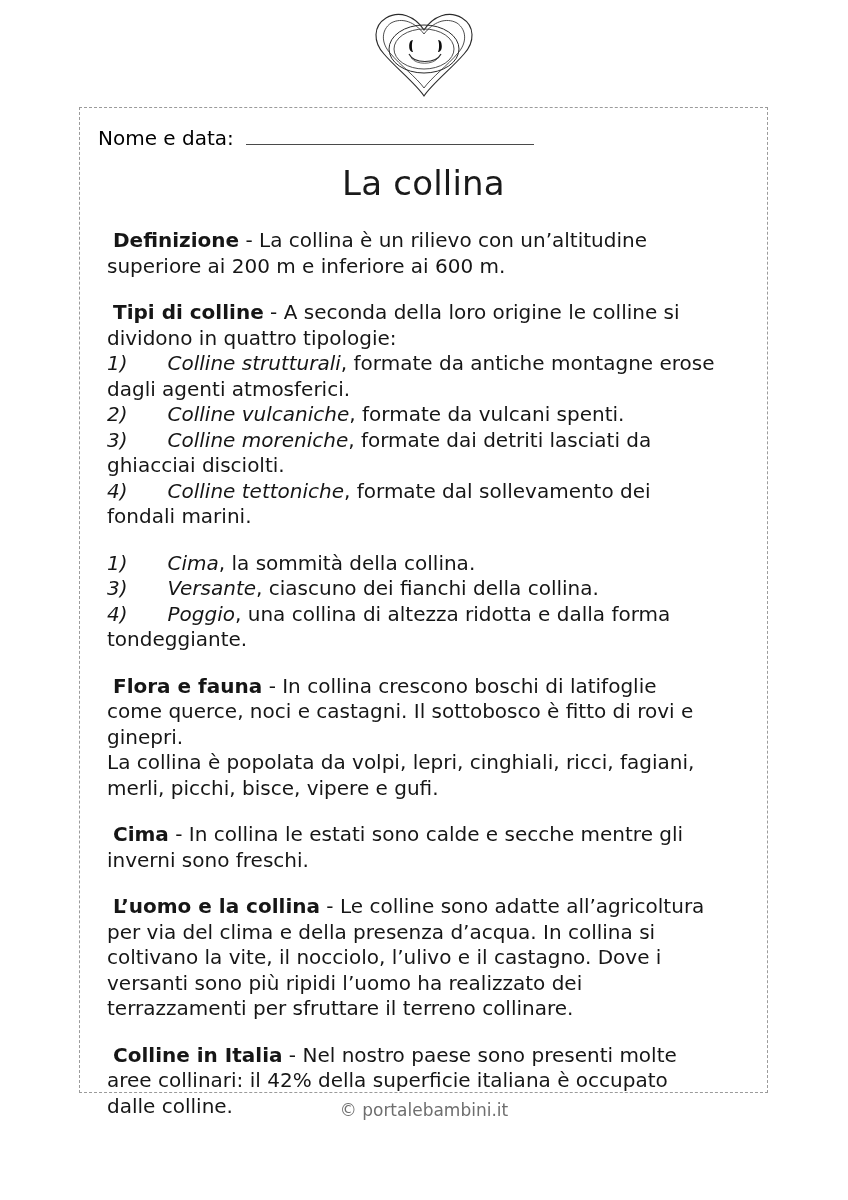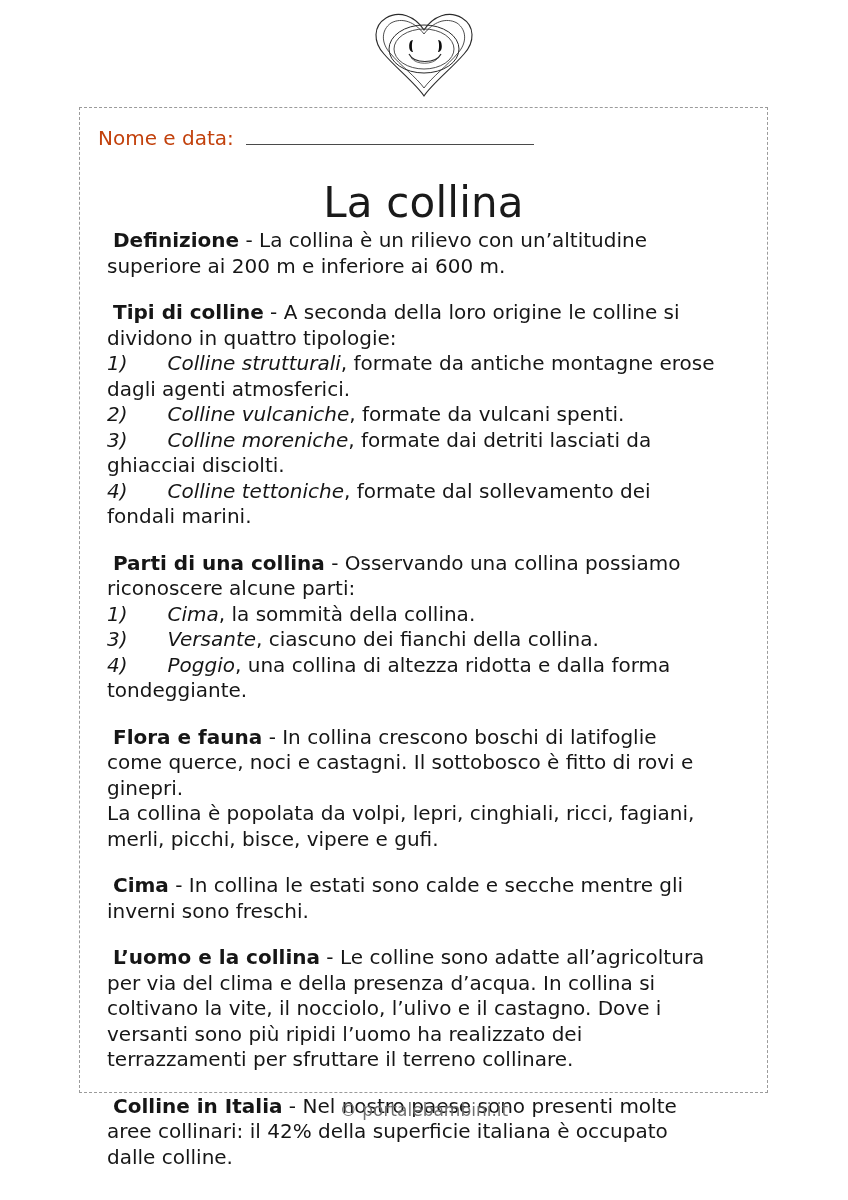--- a/index.html
+++ b/index.html
@@ -41,38 +41,38 @@
   }
 
   
   #name-date-row {
     position: absolute;
     left: 98px;
     top: 126px;
     display: flex;
     align-items: baseline;
     font-size: 20px;
-    color: #c2410c;
+    color: #000000;
   }
   #name-date-line {
     display: inline-block;
     width: 288px;
     margin-left: 12px;
     border-bottom: 1.6px solid #4a4a4a;
     height: 14px;
   }
 
   
   #doc-title {
     position: absolute;
     left: 79px;
-    top: 178px;
+    top: 163px;
     width: 689px;
     text-align: center;
-    font-size: 42px;
+    font-size: 34px;
     font-weight: 400;
     letter-spacing: 0.2px;
     color: #1a1a1a;
     font-family: "DejaVu Sans", sans-serif;
   }
 
   
   #content {
     position: absolute;
     left: 107px;
@@ -151,23 +151,20 @@
   </p>
 
   <p class="para tight">
     <span class="lead">Tipi di colline</span><span> - </span><span>A seconda della loro origine le colline si dividono in quattro tipologie:</span>
   </p>
   <p class="para subline tight"><span class="num">1)</span><span class="term">Colline strutturali</span><span>, formate da antiche montagne erose dagli agenti atmosferici.</span></p>
   <p class="para subline tight"><span class="num">2)</span><span class="term">Colline vulcaniche</span><span>, formate da vulcani spenti.</span></p>
   <p class="para subline tight"><span class="num">3)</span><span class="term">Colline moreniche</span><span>, formate dai detriti lasciati da ghiacciai disciolti.</span></p>
   <p class="para subline"><span class="num">4)</span><span class="term">Colline tettoniche</span><span>, formate dal sollevamento dei fondali marini.</span></p>
 
-  <p class="para tight">
-    <span class="lead">Parti di una collina</span><span> - </span><span>Osservando una collina possiamo riconoscere alcune parti:</span>
-  </p>
   <p class="para subline tight"><span class="num">1)</span><span class="term">Cima</span><span>, la sommità della collina.</span></p>
   <p class="para subline tight"><span class="num">3)</span><span class="term">Versante</span><span>, ciascuno dei fianchi della collina.</span></p>
   <p class="para subline"><span class="num">4)</span><span class="term">Poggio</span><span>, una collina di altezza ridotta e dalla forma tondeggiante.</span></p>
 
   <p class="para tight">
     <span class="lead">Flora e fauna</span><span> - </span><span>In collina crescono boschi di latifoglie come querce, noci e castagni. Il sottobosco è fitto di rovi e ginepri.</span>
   </p>
   <p class="para subline">La collina è popolata da volpi, lepri, cinghiali, ricci, fagiani, merli, picchi, bisce, vipere e gufi.</p>
 
   <p class="para">

